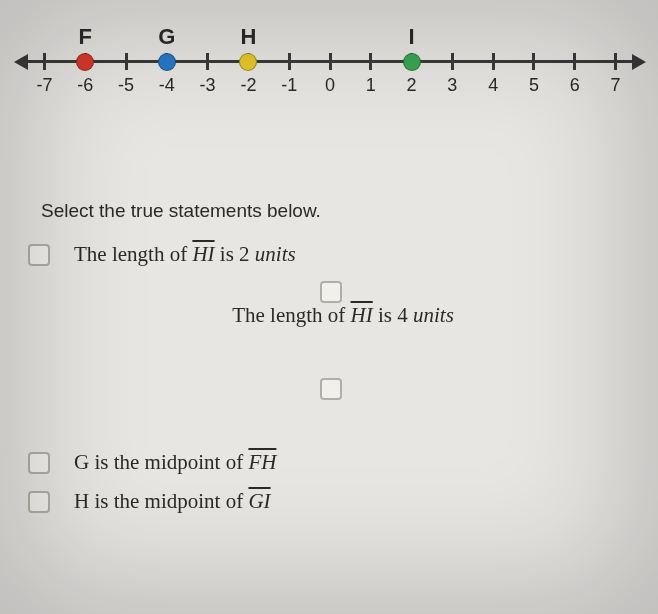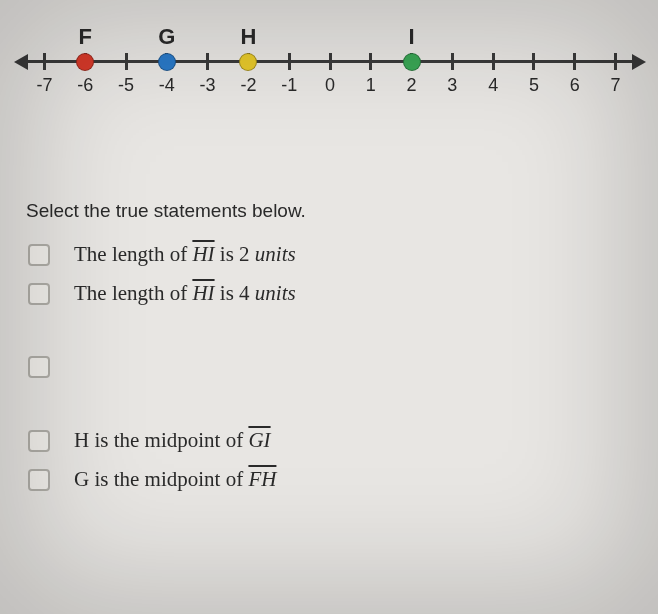--- a/index.html
+++ b/index.html
@@ -78,33 +78,34 @@
       top: 33px;
       width: 18px;
       height: 18px;
       border-radius: 50%;
       transform: translateX(-50%);
       border: 1px solid rgba(0,0,0,0.3);
     }
     .prompt {
       font-size: 19px;
       color: #2a2a2a;
-      margin: 70px 0 20px 26px;
+      margin: 70px 0 20px 41px;
       font-family: Arial, sans-serif;
     }
     .options {
       margin-left: 28px;
     }
     .option-row {
       display: flex;
       align-items: center;
       margin-bottom: 14px;
     }
     .option-row.gap-after {
       margin-bottom: 50px;
+      flex-direction: column;
     }
     .checkbox {
       width: 22px;
       height: 22px;
       border: 2px solid #b0aea8;
       border-radius: 4px;
       background: #f2f0ec;
       margin-right: 24px;
       flex-shrink: 0;
     }
@@ -182,21 +183,21 @@
     </div>
     <div class="option-row gap-after">
       <div class="checkbox"></div>
       <div class="option-text">The length of <span class="overline">HI</span> is 4 <span class="ital">units</span></div>
     </div>
     <div class="option-row gap-after">
       <div class="checkbox"></div>
     </div>
     <div class="option-row">
       <div class="checkbox"></div>
+      <div class="option-text">G is the midpoint of <span class="overline">FH</span></div>
+    </div>
+    <div class="option-row">
+      <div class="checkbox"></div>
       <div class="option-text">H is the midpoint of <span class="overline">GI</span></div>
     </div>
-    <div class="option-row">
-      <div class="checkbox"></div>
-      <div class="option-text">G is the midpoint of <span class="overline">FH</span></div>
-    </div>
   </div>
 
 <div class="vignette"></div>
 
 </body></html>

